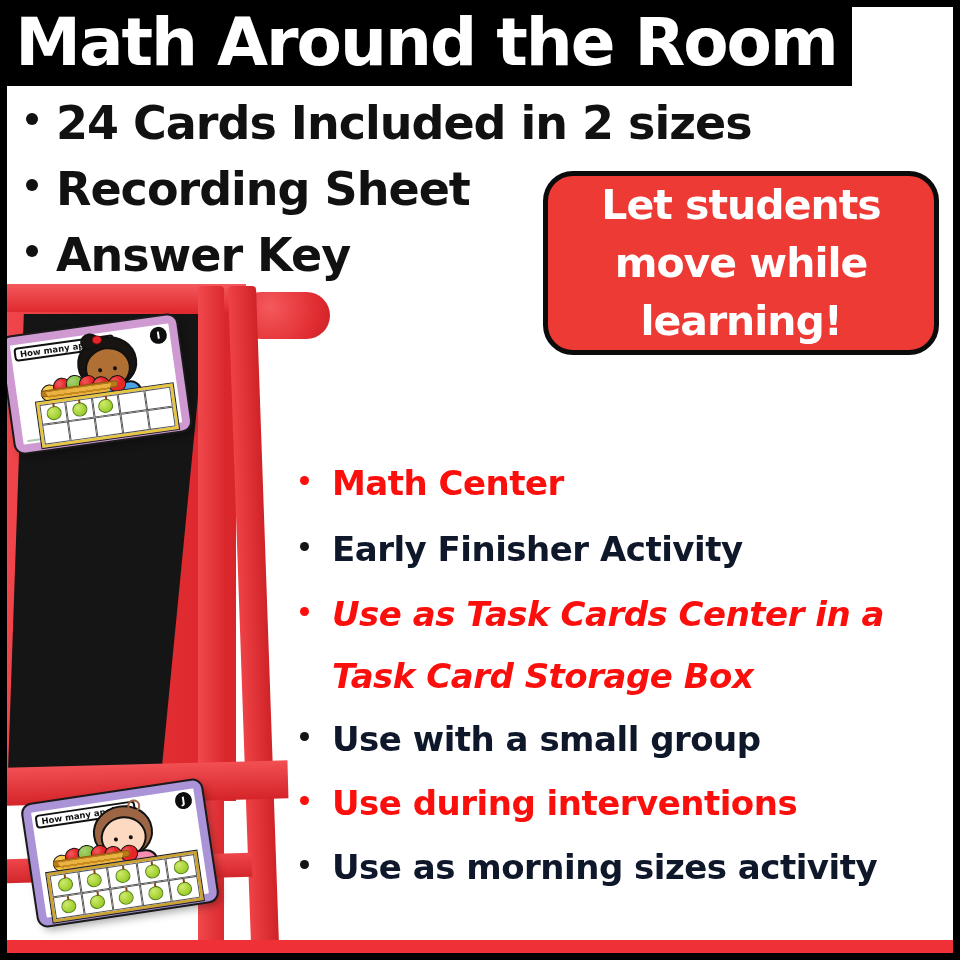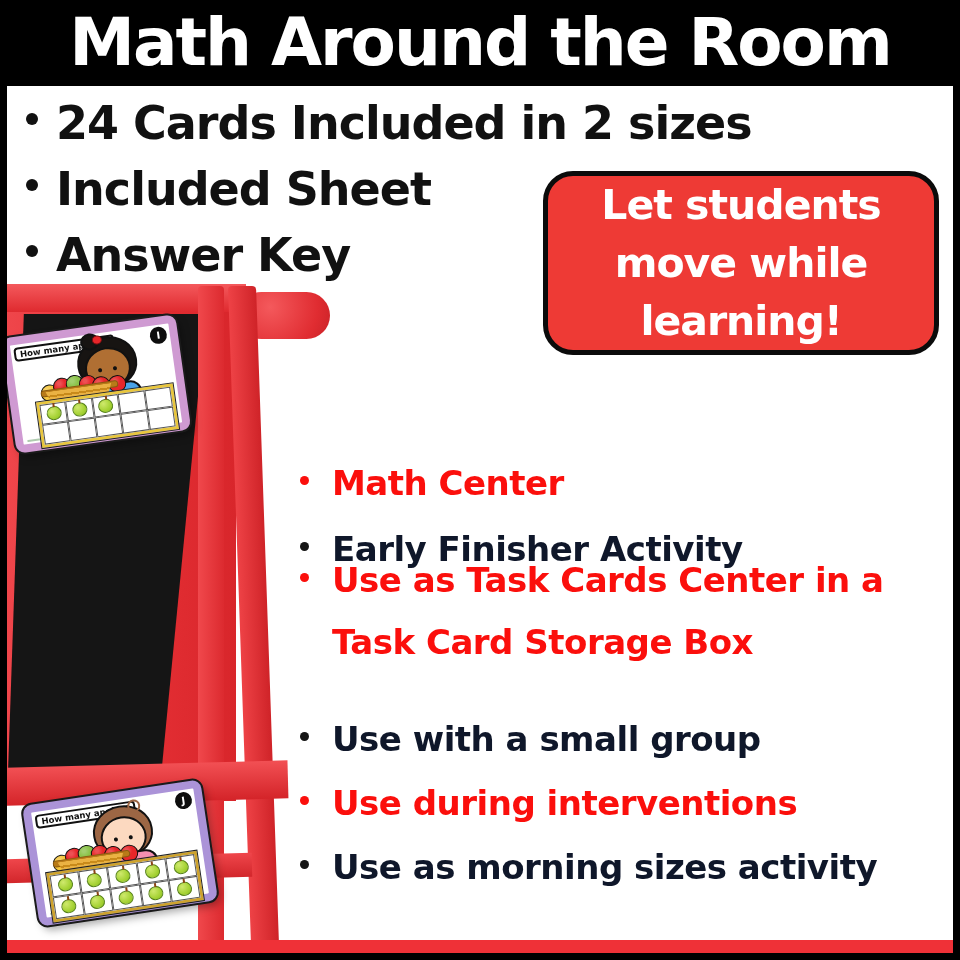--- a/index.html
+++ b/index.html
@@ -1,21 +1,21 @@
 <!DOCTYPE html>
 <html><head>
 <meta charset="utf-8">
 <style>
   html,body{margin:0;padding:0;background:#666;}
   .page{position:relative;width:960px;height:960px;background:#fff;overflow:hidden;
         font-family:"DejaVu Sans","Liberation Sans",sans-serif;}
   .page-border{position:absolute;inset:0;border:7px solid #000;pointer-events:none;z-index:50;}
 
   
-  .header{position:absolute;left:0;top:0;width:960px;height:86px;background:#000;z-index:10;}
+  .header{position:absolute;left:0;top:0;width:852px;height:86px;background:#000;z-index:10;}
   .title{position:absolute;left:0;top:0;width:100%;height:86px;line-height:86px;text-align:center;
          color:#fff;font-size:66px;font-weight:800;letter-spacing:-2px;white-space:nowrap;}
 
   
   .features{position:absolute;left:0;top:0;z-index:12;}
   .feat{position:absolute;left:26px;white-space:nowrap;color:#111;font-size:46px;font-weight:800;letter-spacing:-1px;}
   .feat .dot{display:inline-block;width:12px;height:12px;border-radius:50%;background:#111;vertical-align:14px;margin-right:18px;}
 
   
   .callout{position:absolute;left:543px;top:171px;width:396px;height:184px;box-sizing:border-box;
@@ -85,21 +85,21 @@
 <body>
 
 <div class="page">
 
   <div class="header">
     <div class="title">Math Around the Room</div>
   </div>
 
   <div class="features">
       <div class="feat" style="top: 96px;"><span class="dot"></span><span>24 Cards Included in 2 sizes</span></div>
-      <div class="feat" style="top: 162px;"><span class="dot"></span><span>Included Sheet</span></div>
+      <div class="feat" style="top: 162px;"><span class="dot"></span><span>Recording Sheet</span></div>
       <div class="feat" style="top: 228px;"><span class="dot"></span><span>Answer Key</span></div>
     </div>
 
   <div class="easel">
     <div class="e e-frame"></div>
     <div class="e e-board"></div>
     <div class="e e-topbar"></div>
     <div class="e e-knob"></div>
     <div class="e e-post"></div>
     <div class="e e-leg"></div>
@@ -215,21 +215,21 @@
 
   <div id="gf-list">
       <div class="gf-item c-red" style="top: 452px; white-space: nowrap;">
         <span class="dot"></span>
         <span class="txt">Math Center</span>
       </div>
       <div class="gf-item c-black" style="top: 518px; white-space: nowrap;">
         <span class="dot"></span>
         <span class="txt">Early Finisher Activity</span>
       </div>
-      <div class="gf-item c-red" style="top: 549px;">
+      <div class="gf-item c-red" style="top: 583px; font-style: italic;">
         <span class="dot"></span>
         <span class="txt">Use as Task Cards Center in a Task Card Storage Box</span>
       </div>
       <div class="gf-item c-black" style="top: 708px; white-space: nowrap;">
         <span class="dot"></span>
         <span class="txt">Use with a small group</span>
       </div>
       <div class="gf-item c-red" style="top: 772px; white-space: nowrap;">
         <span class="dot"></span>
         <span class="txt">Use during interventions</span>

